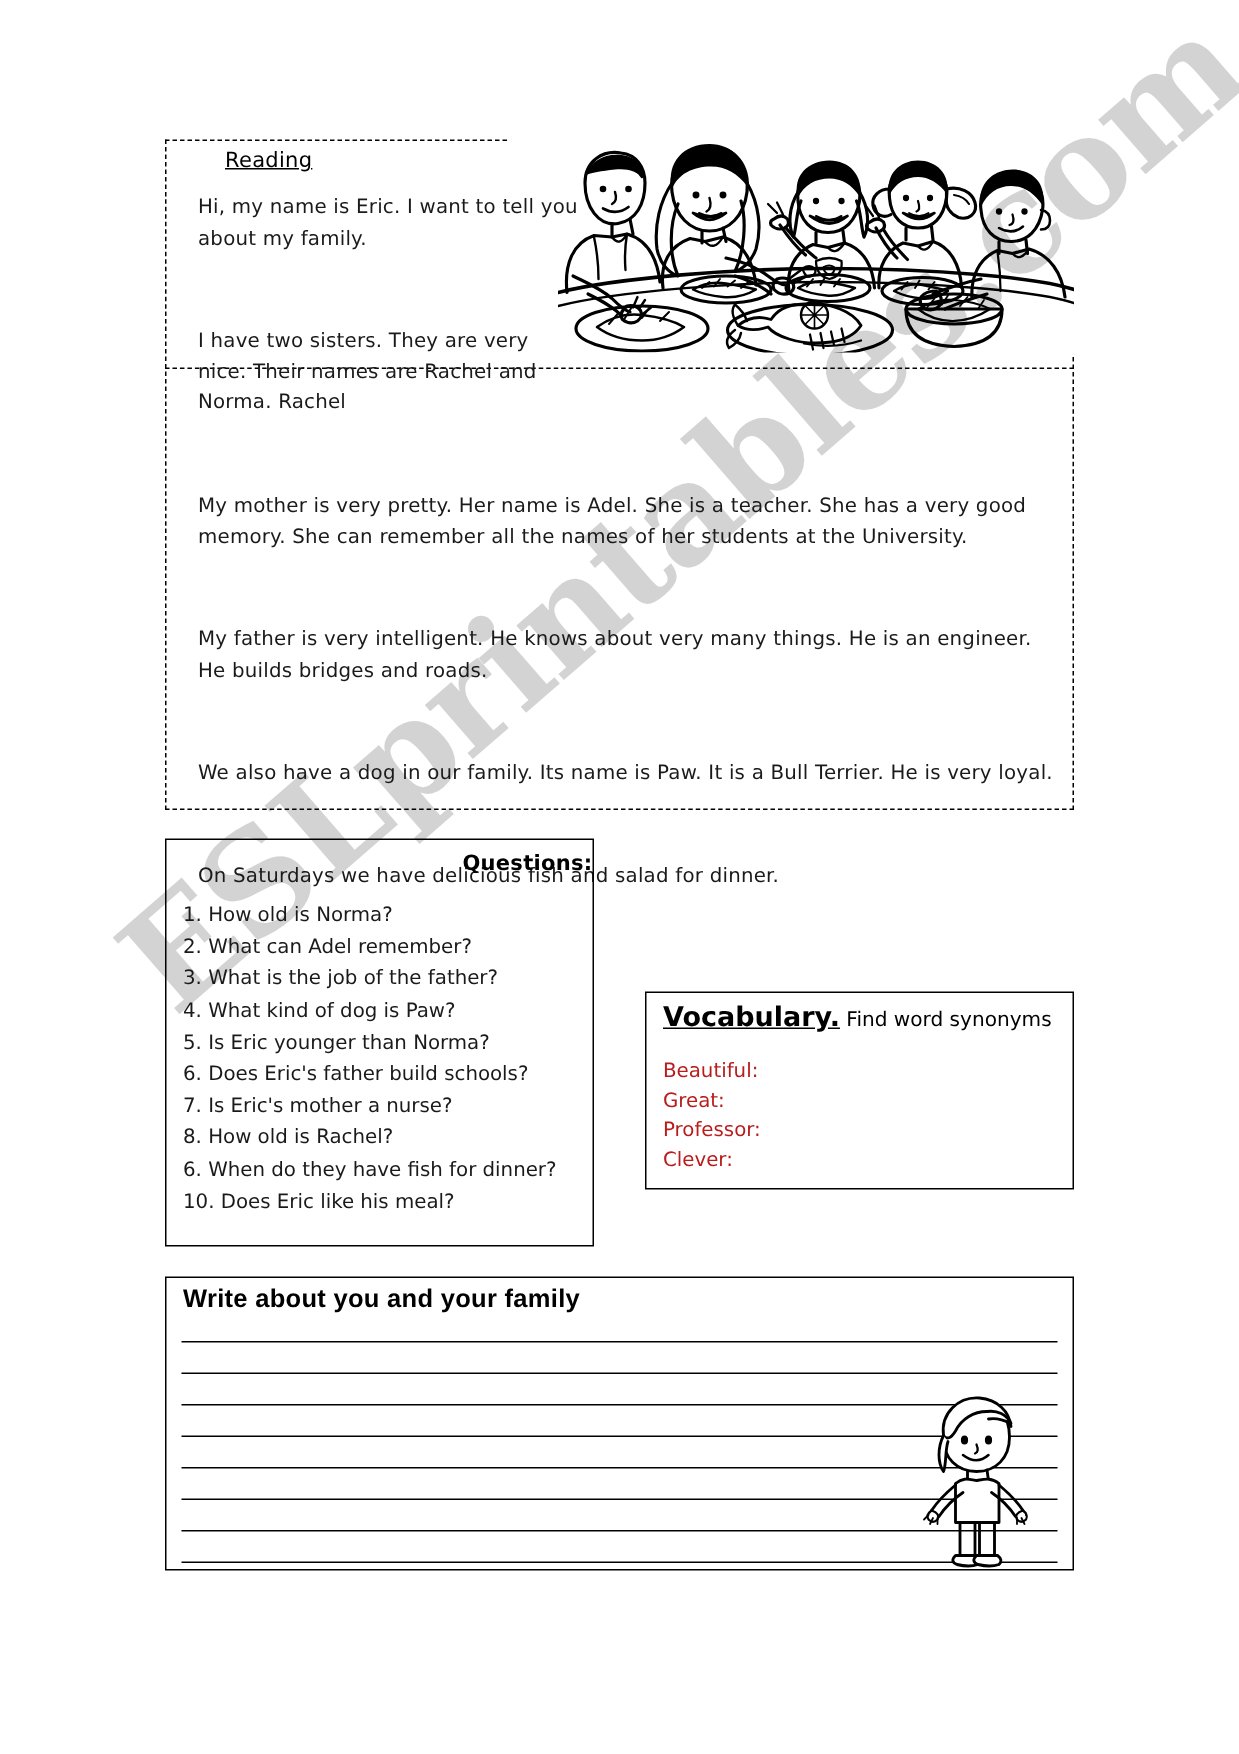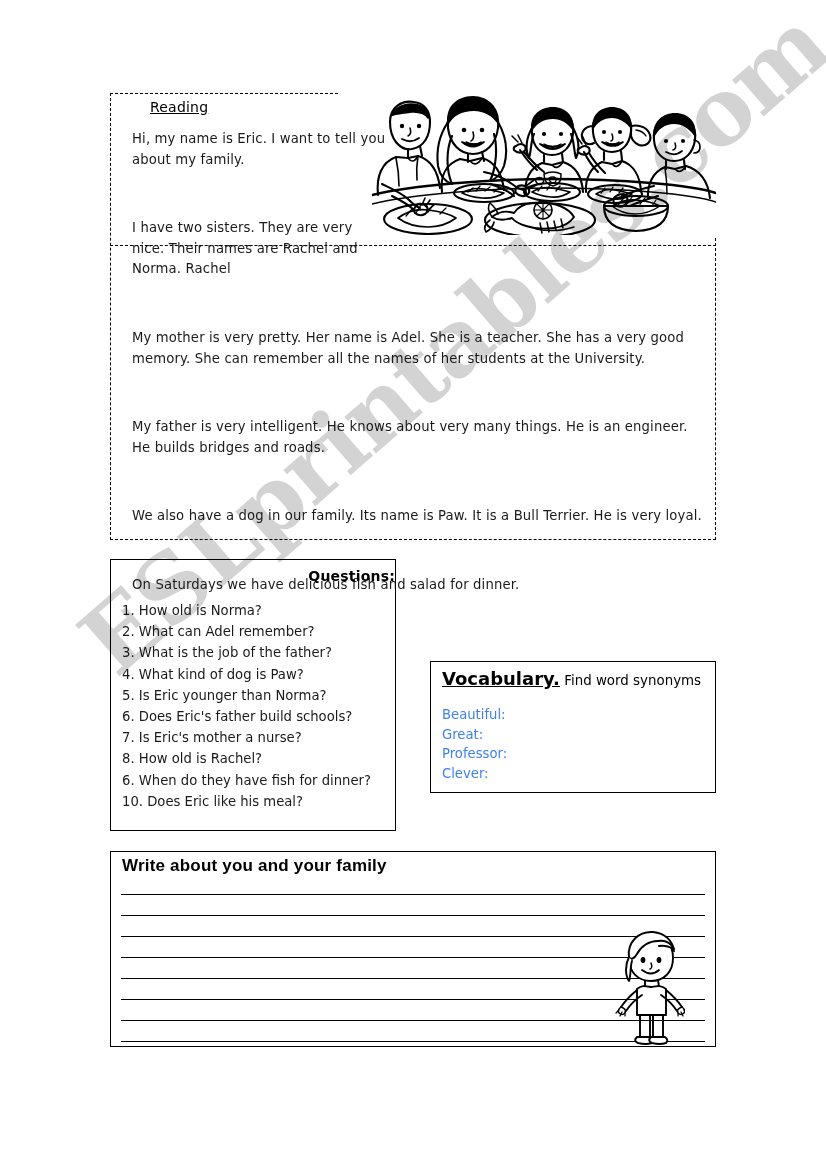--- a/index.html
+++ b/index.html
@@ -161,21 +161,21 @@
   }
   #vocab-list {
     list-style: none;
     margin: 0;
     padding: 0;
     margin-top: 15px;
   }
   #vocab-list li {
     font-size: 13.2px;
     line-height: 19.5px;
-    color: #3b82f6;
+    color: #b91c1c;
   }
 
   
   #writing-box {
     position: absolute;
     left: 110px;
     top: 851px;
     width: 606px;
     height: 196px;
     border: 1.6px solid #000;

